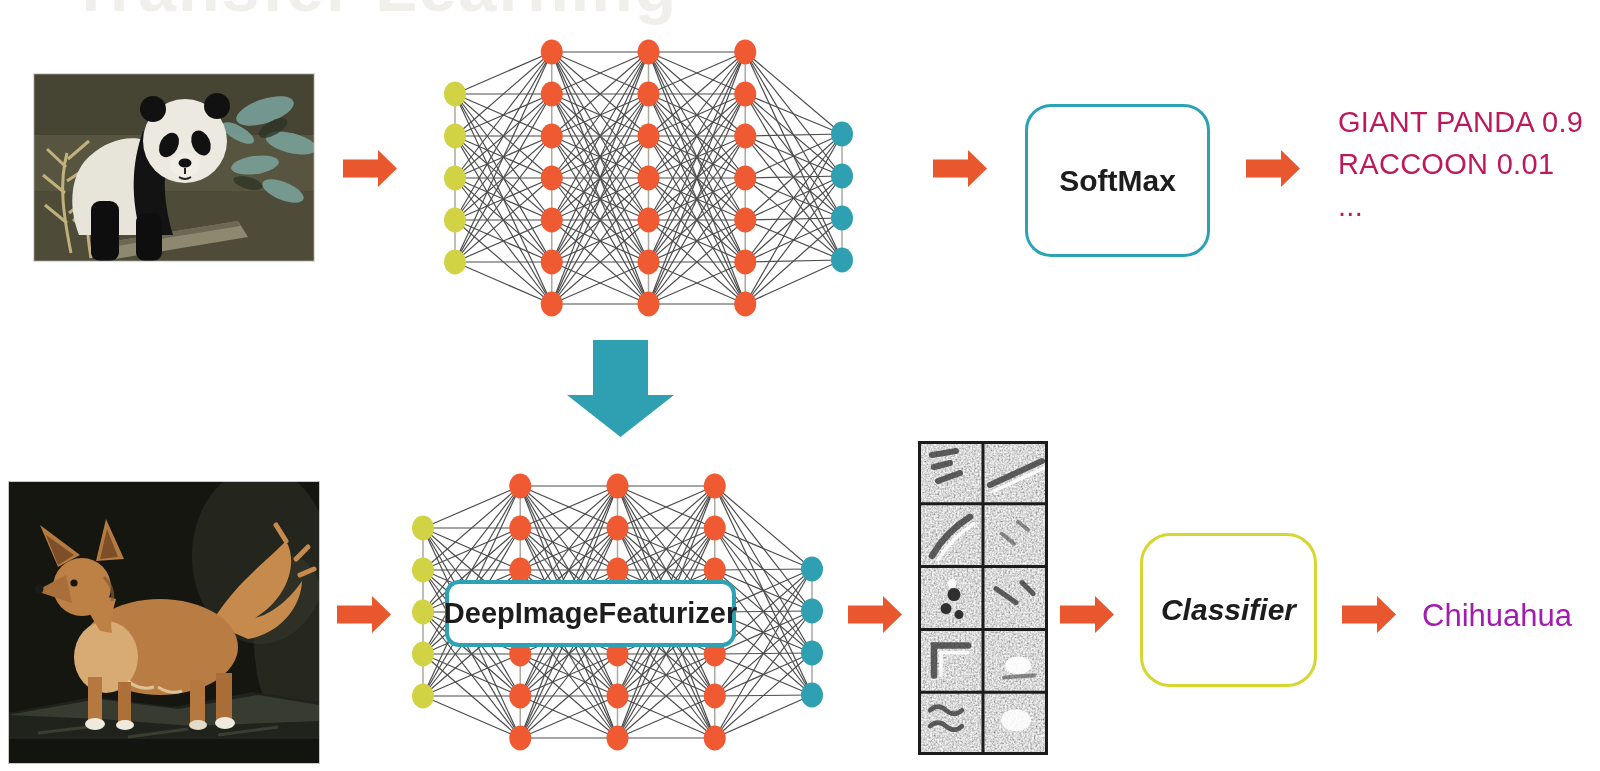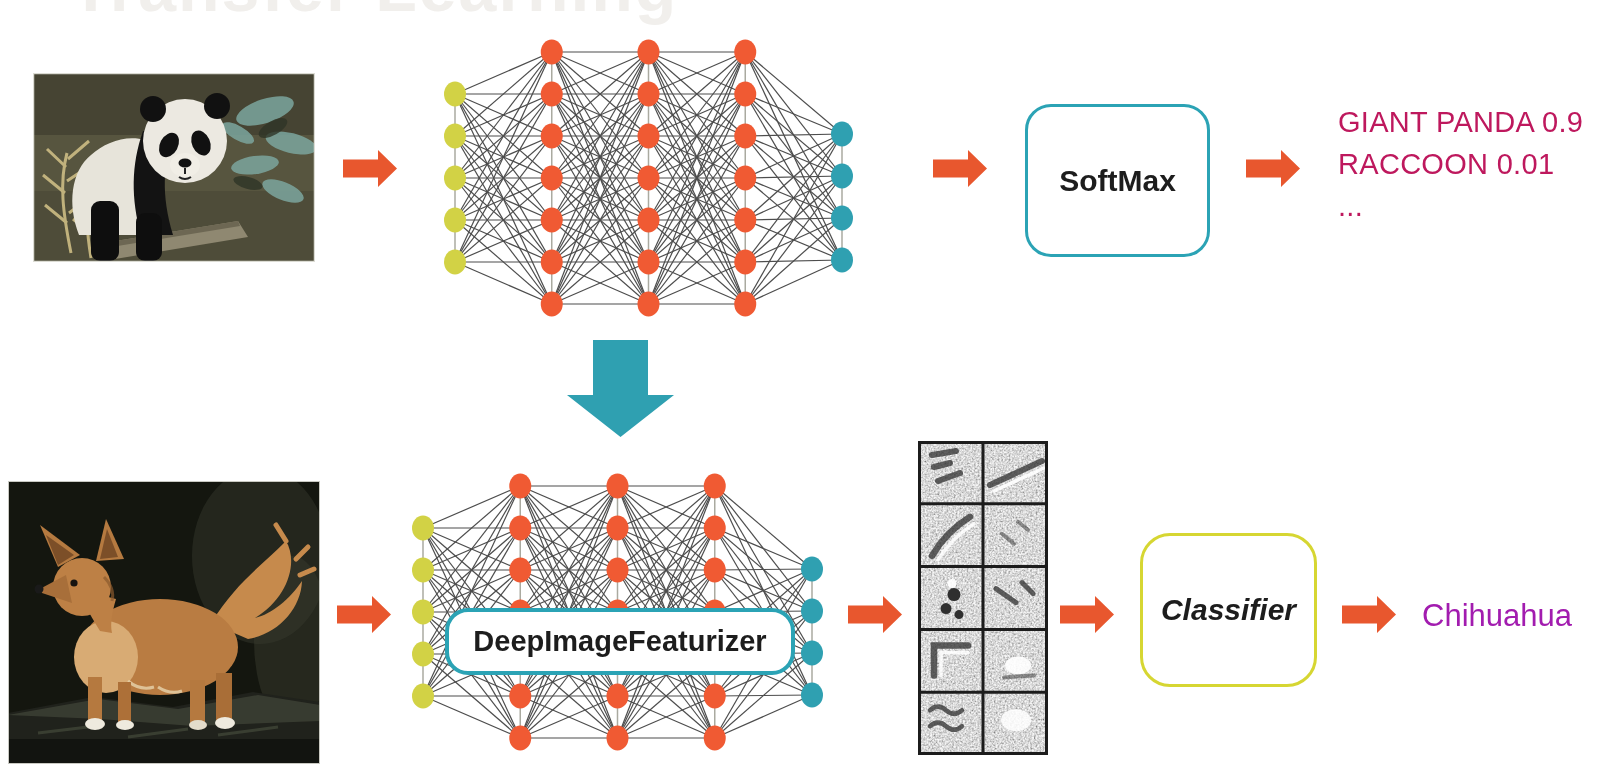--- a/index.html
+++ b/index.html
@@ -16,22 +16,22 @@
 
   .arrow-r { position:absolute; width:54px; height:37px; }
   .arrow-r polygon { fill:var(--arrow_orange,#e8572e); }
   .arrow-d { position:absolute; width:107px; height:97px; }
   .arrow-d polygon { fill:var(--teal,#2fa0b1); }
 
   .box { position:absolute; background:#fff; display:flex; align-items:center; justify-content:center;
          color:#1d1d1d; font-weight:700; }
   .box-softmax   { left:1025px; top:92px;  width:185px; height:153px; font-size:30px;
                    border:3.5px solid var(--softmax_border,#2ba3b5); border-radius:26px;margin-top:12px; }
-  .box-featurizer{ left:445px;  top:608px; width:350px; height:67px;  font-size:29px;
-                   border:4px solid var(--featurizer_border,#2ba3b5); border-radius:23px; z-index:5; }
+  .box-featurizer{ left:445px;  top:580px; width:291px; height:67px;  font-size:29px;
+                   border:4px solid var(--featurizer_border,#2ba3b5); border-radius:14px; z-index:5; }
   .box-classifier{ left:1140px; top:533px; width:177px; height:154px; font-size:30px;
                    border:3.5px solid var(--classifier_border,#d6d632); border-radius:30px;font-style:italic; }
 
   .preds { position:absolute; left:1338px; top:101px; font-size:29px; line-height:42px;
            color:#be185d; letter-spacing:0.3px; }
   .pred-final { position:absolute; left:1422px; top:598px; font-size:31px; color:#a21caf; }
 
   .feature-grid { position:absolute; left:918px; top:441px; }
 </style>
 </head>

